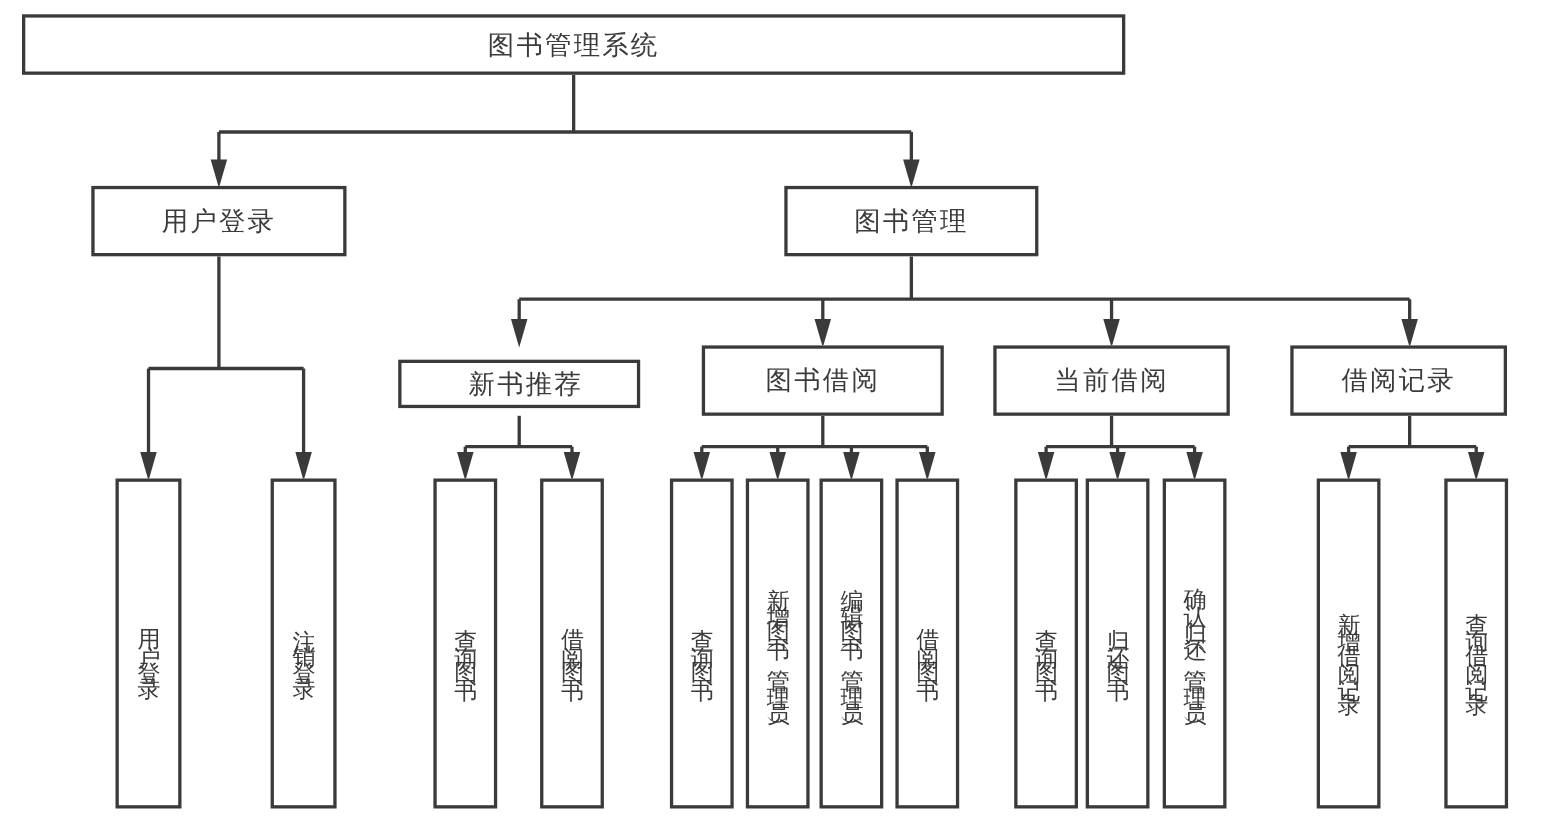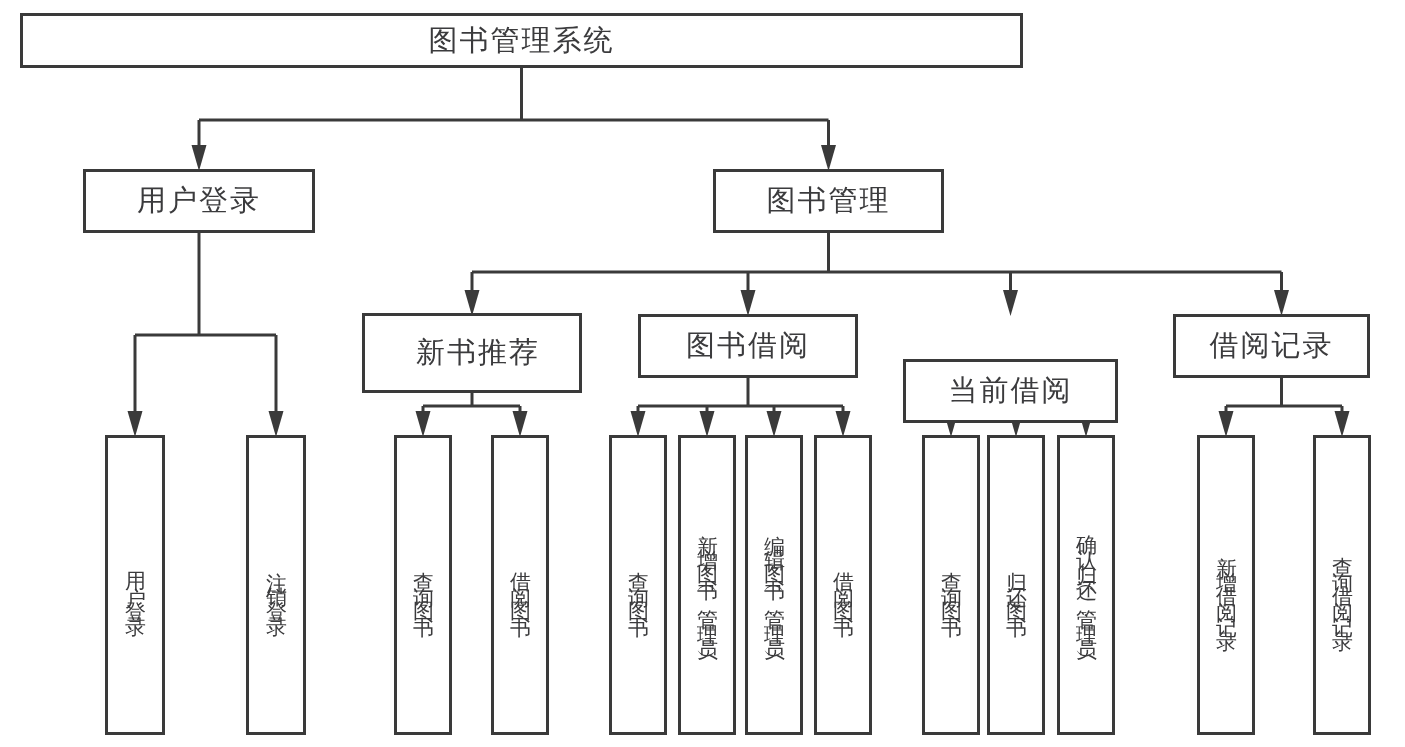--- a/index.html
+++ b/index.html
@@ -7,21 +7,21 @@
     position:relative;width:1405px;height:747px;background:var(--bg,#fff);
     font-family:"DejaVu Sans","Liberation Sans",sans-serif;overflow:hidden;
   }
   #connectors{position:absolute;left:0;top:0;width:1405px;height:747px;}
   .node{
     position:absolute;box-sizing:border-box;background:var(--fill,#fff);
     border:3px solid var(--line,#3a3a3a);
     display:flex;align-items:center;justify-content:center;
     color:var(--txt,#3b3b3d);
   }
-  .node.h .lbl{font-size:29px;letter-spacing:2px;white-space:nowrap;}
+  .node.h .lbl{font-size:24px;letter-spacing:2px;white-space:nowrap;}
   .node.v .lbl{
     writing-mode:vertical-rl;text-orientation:mixed;
     font-size:21px;letter-spacing:15px;line-height:1;
   }
   .watermark{
     position:absolute;right:8px;bottom:4px;
     font-size:20px;color:var(--wm,#b0b0b0);letter-spacing:1px;white-space:nowrap;
   }
 </style>
 </head>
@@ -85,27 +85,27 @@
   <div id="nodes">
       <div class="node h" style="left: 20px; top: 13px; width: 1003px; height: 55px;">
         <span class="lbl">图书管理系统</span>
       </div>
       <div class="node h" style="left: 83px; top: 169px; width: 232px; height: 64px;">
         <span class="lbl">用户登录</span>
       </div>
       <div class="node h" style="left: 713px; top: 169px; width: 231px; height: 64px;">
         <span class="lbl">图书管理</span>
       </div>
-      <div class="node h" style="left: 362px; top: 313px; width: 220px; height: 80px; padding-left: 12px;">
+      <div class="node h" style="left: 362px; top: 327px; width: 220px; height: 44px; padding-left: 12px;">
         <span class="lbl">新书推荐</span>
       </div>
       <div class="node h" style="left: 638px; top: 314px; width: 220px; height: 64px; justify-content: center;">
         <span class="lbl">图书借阅</span>
       </div>
-      <div class="node h" style="left: 903px; top: 314px; width: 215px; height: 64px; margin-top: 45px;">
+      <div class="node h" style="left: 903px; top: 314px; width: 215px; height: 64px;">
         <span class="lbl">当前借阅</span>
       </div>
       <div class="node h" style="left: 1173px; top: 314px; width: 197px; height: 64px;">
         <span class="lbl">借阅记录</span>
       </div>
       <div class="node v" style="left: 105px; top: 435px; width: 60px; height: 300px;">
         <span class="lbl">用户登录</span>
       </div>
       <div class="node v" style="left: 246px; top: 435px; width: 60px; height: 300px;">
         <span class="lbl">注销登录</span>

